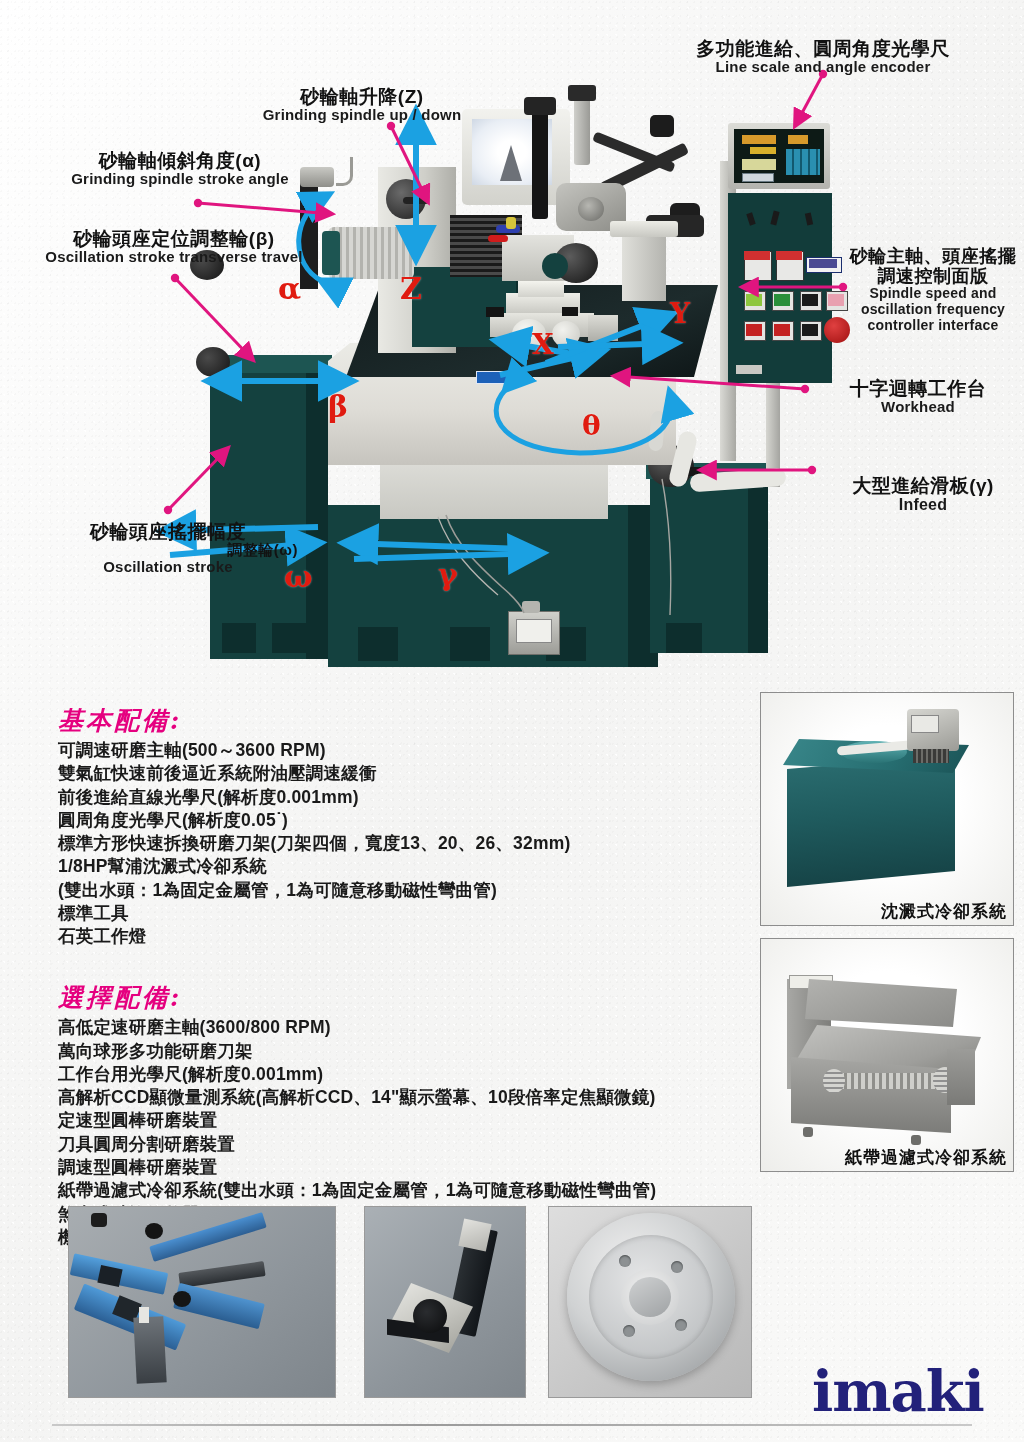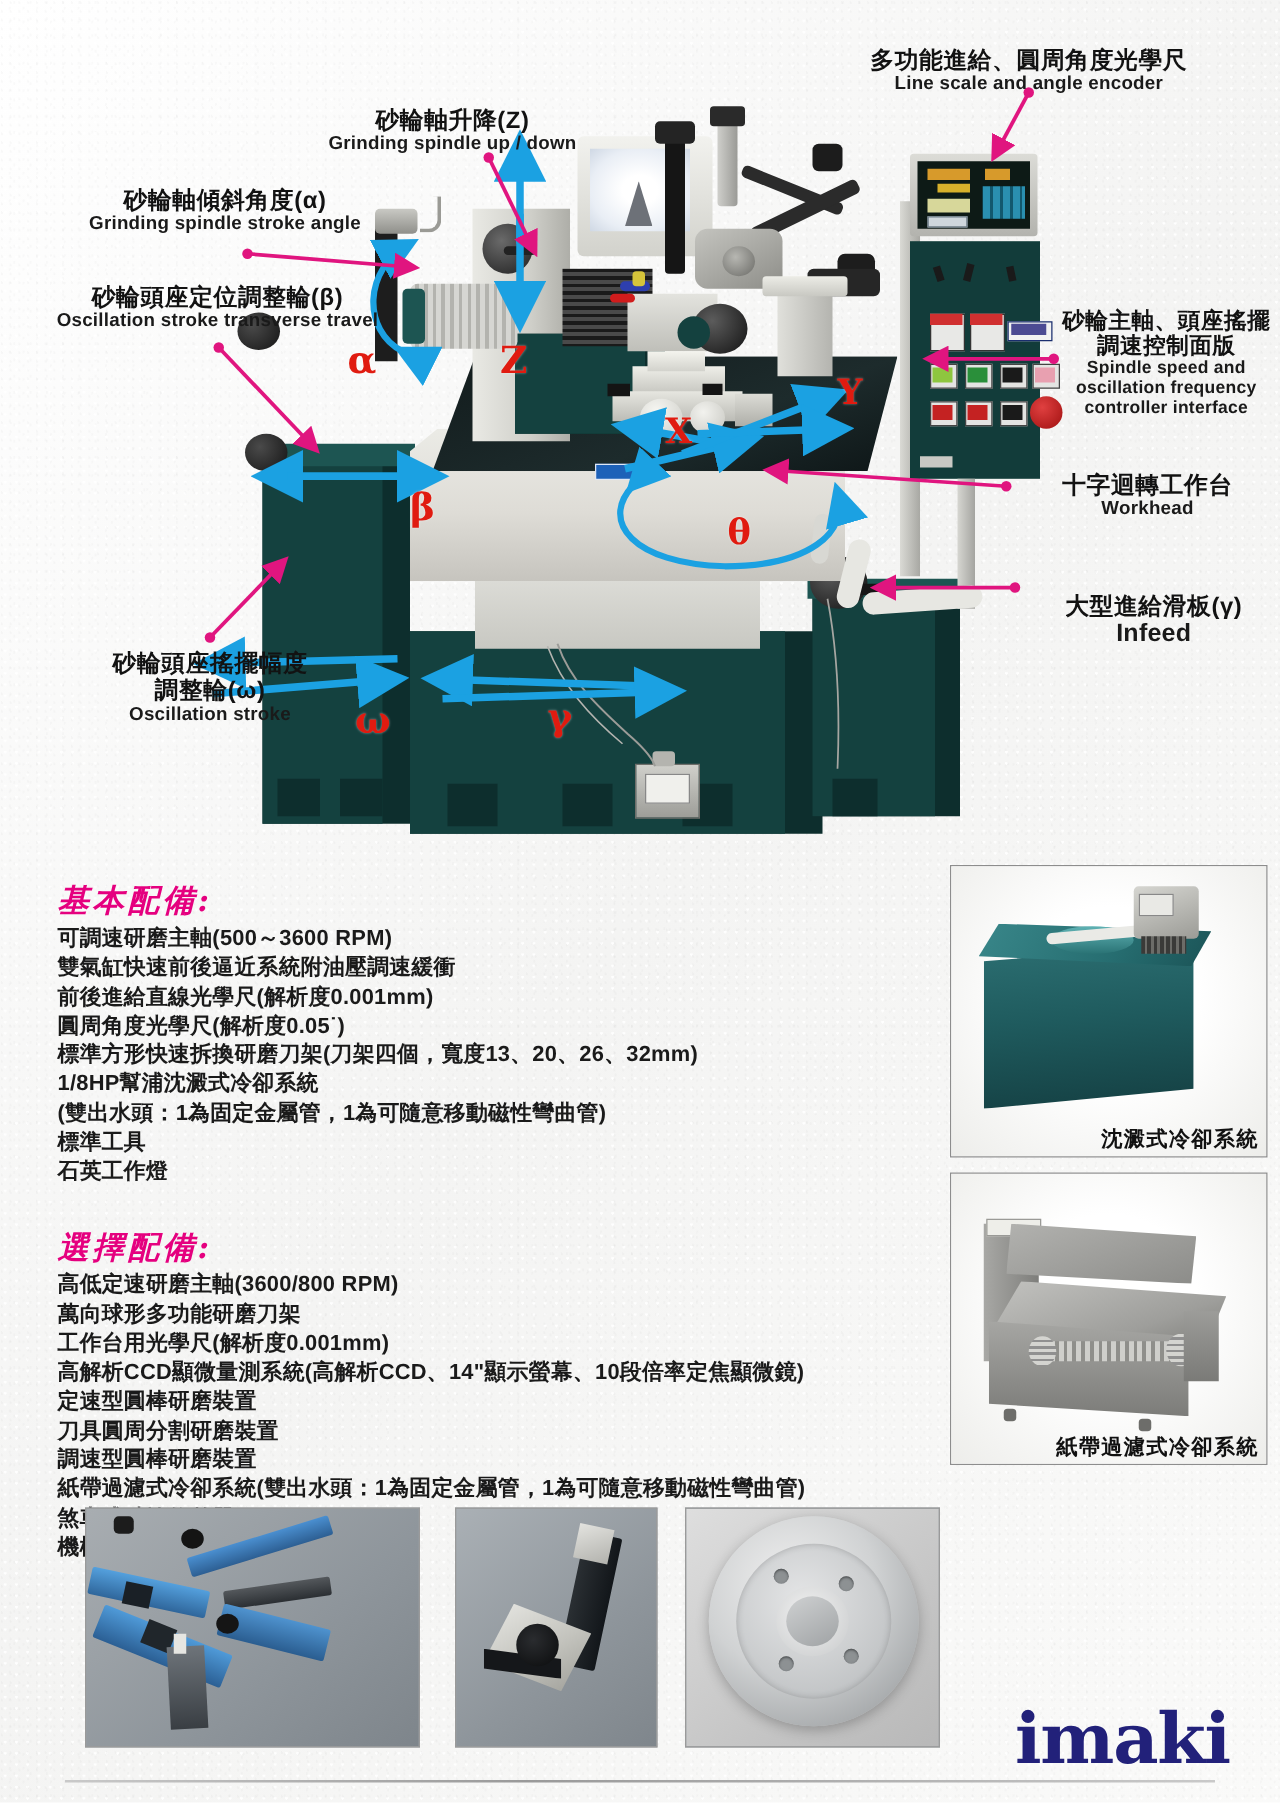--- a/index.html
+++ b/index.html
@@ -87,21 +87,21 @@
     right: 6px;
     bottom: 2px;
     font-size: 17px;
     font-weight: bold;
     color: #111;
     letter-spacing: 1px;
     white-space: nowrap;
   }
 
   
-  #specs { position: absolute; left: 46px; top: 704px; width: 690px; }
+  #specs { position: absolute; left: 58px; top: 704px; width: 690px; }
   .spec-heading {
     font-size: 25px;
     font-weight: bold;
     color: #e5007f;
     font-style: italic;
     letter-spacing: 3px;
     margin: 0 0 2px 0;
     font-family: "DejaVu Serif", serif;
   }
   .spec-list { list-style: none; margin: 0; padding: 0; }
@@ -459,26 +459,26 @@
   <div class="en" style="font-size:14px;">controller interface</div>
 </div>
 
 <div class="annot c" style="left:818px; top:378px; width:200px;">
   <div class="cn" style="font-size:19px;">十字迴轉工作台</div>
   <div class="en" style="font-size:15px;">Workhead</div>
 </div>
 
 <div class="annot c" style="left:822px; top:475px; width:202px;">
   <div class="cn" style="font-size:19px;">大型進給滑板(γ)</div>
-  <div class="en" style="font-size:20px;">Infeed</div>
+  <div class="en" style="font-size:16px;">Infeed</div>
 </div>
 
 <div class="annot c" style="left:38px; top:521px; width:260px;">
   <div class="cn" style="font-size:19px;">砂輪頭座搖擺幅度</div>
-  <div class="cn" style="font-size:19px;">調整輪(ω)</div>
+  <div class="cn" style="font-size:15px;text-align:right;">調整輪(ω)</div>
   <div class="en" style="font-size:15px;">Oscillation stroke</div>
 </div>
 
 <div id="specs">
 
   <div>
     <div class="spec-heading">基本配備:</div>
     <ul class="spec-list">
       <li>可調速研磨主軸(500～3600 RPM)</li>
       <li>雙氣缸快速前後逼近系統附油壓調速緩衝</li>

